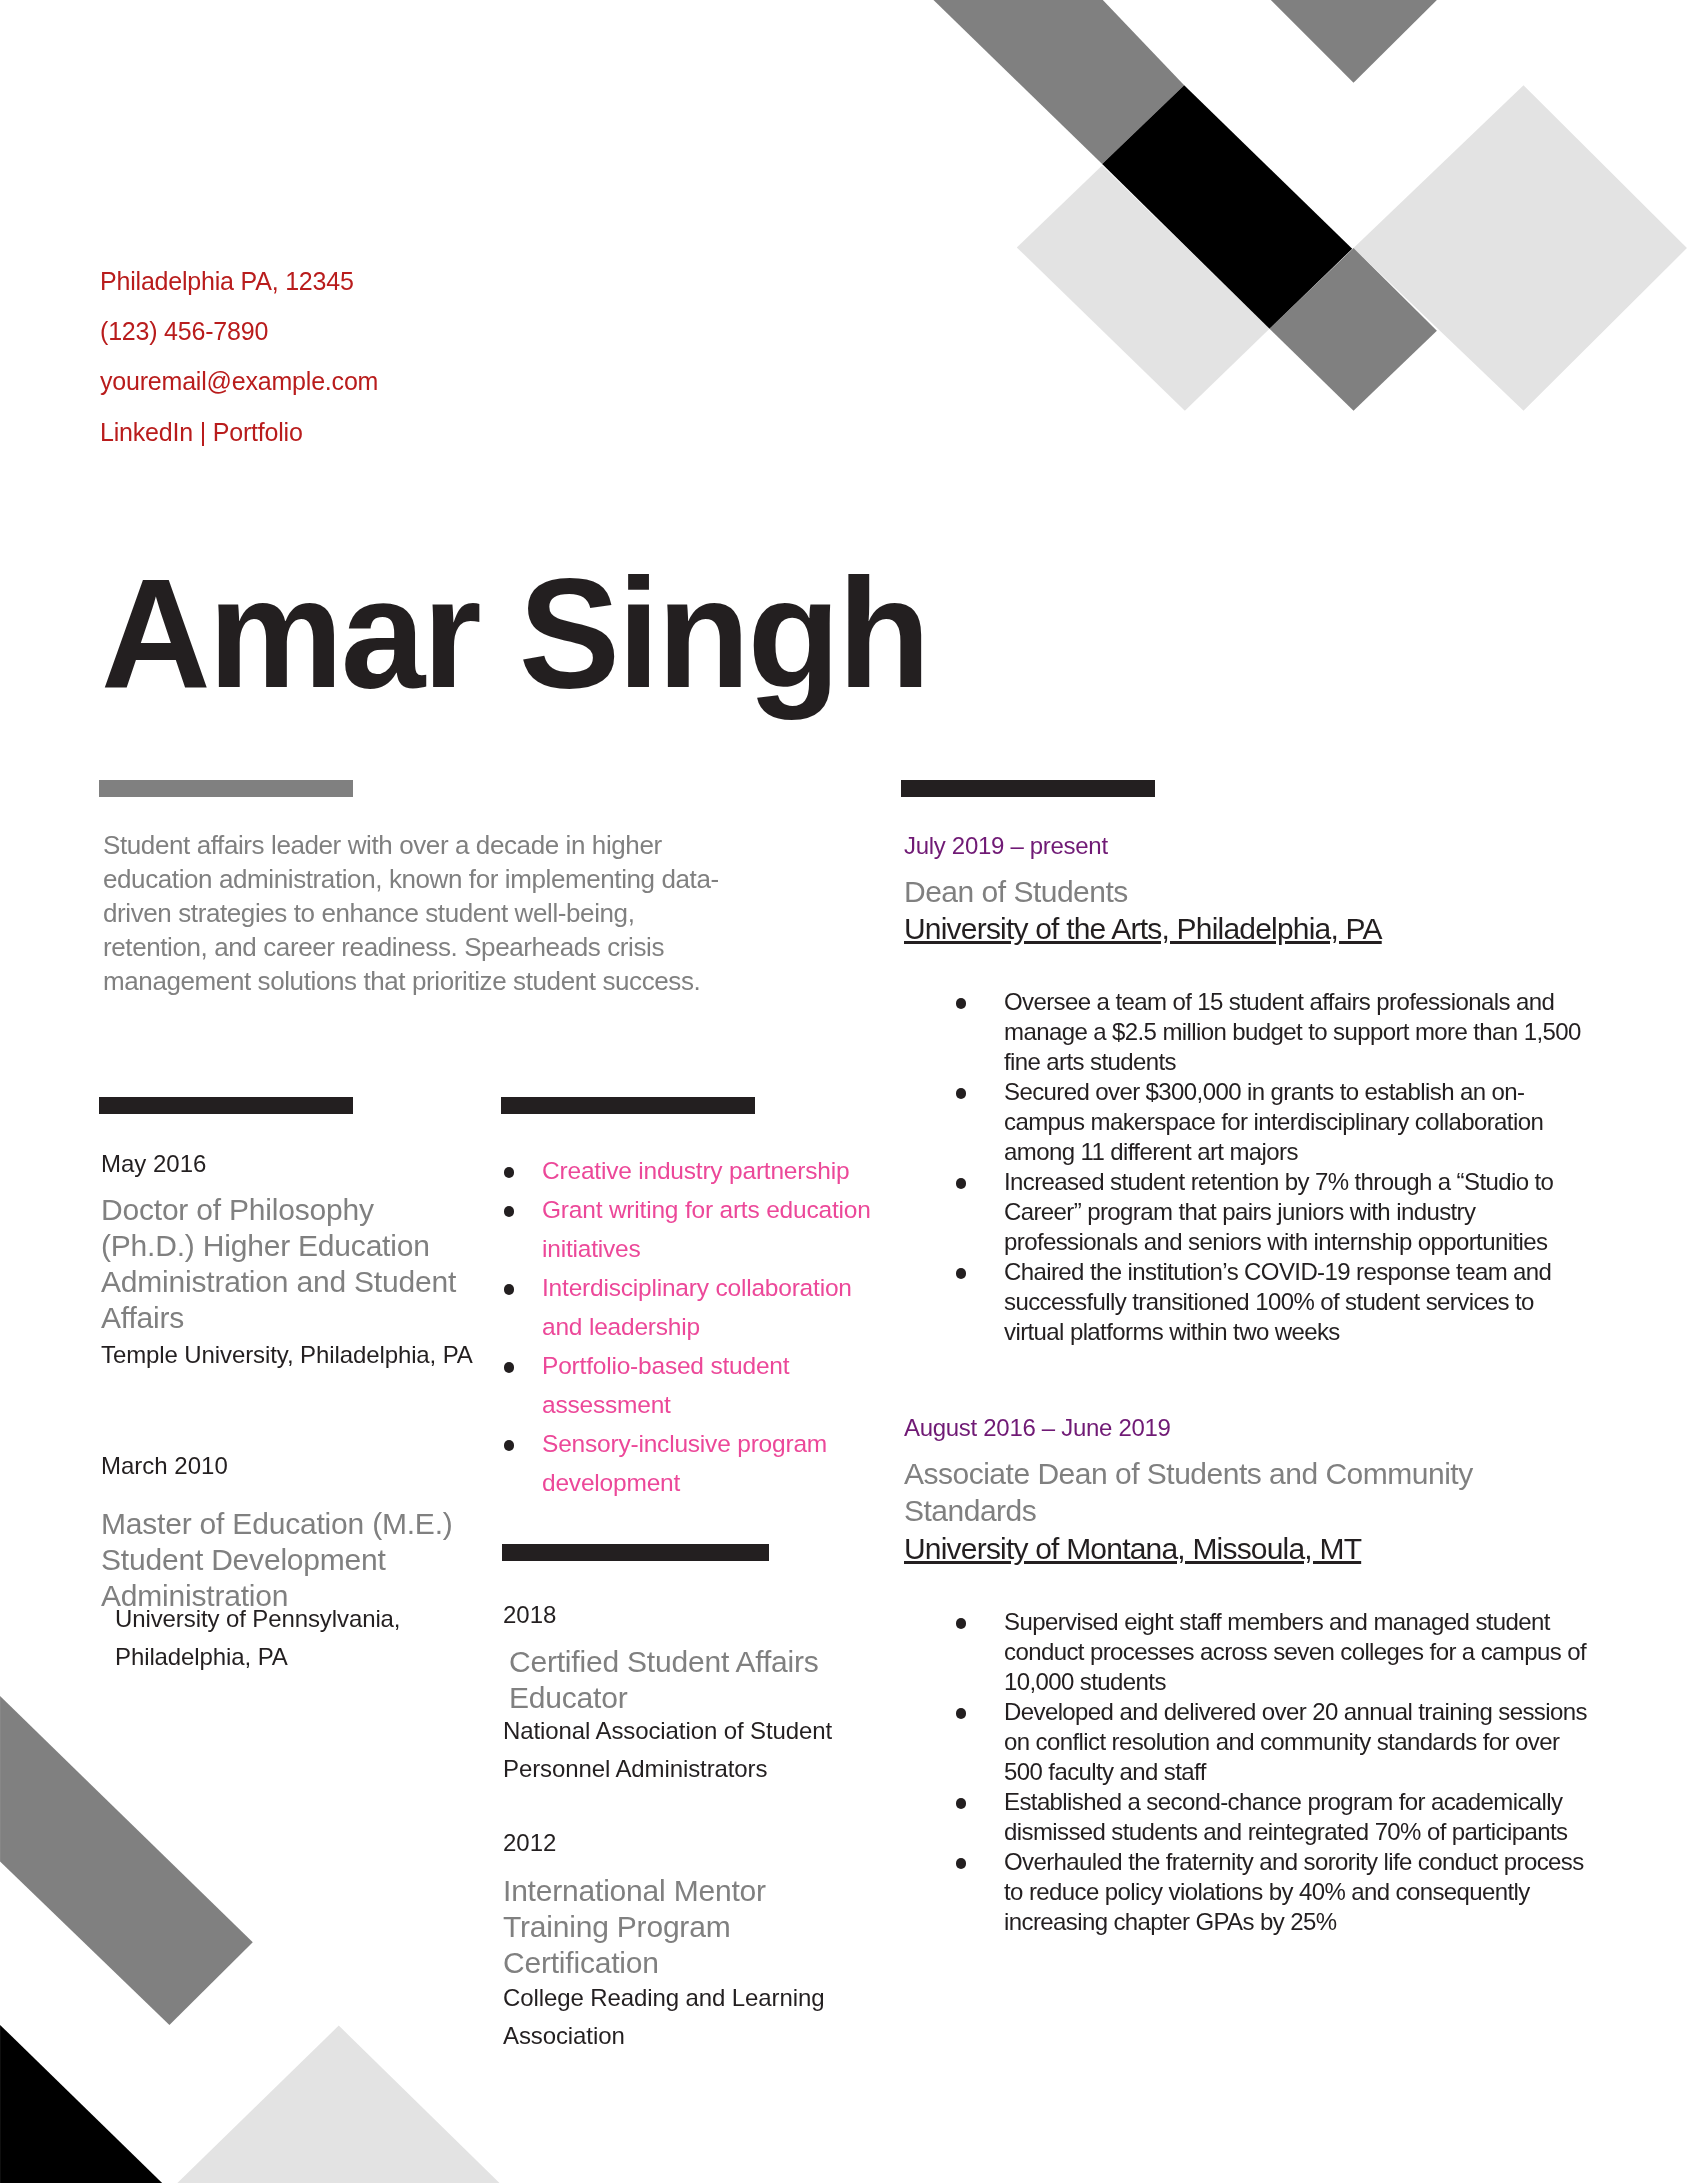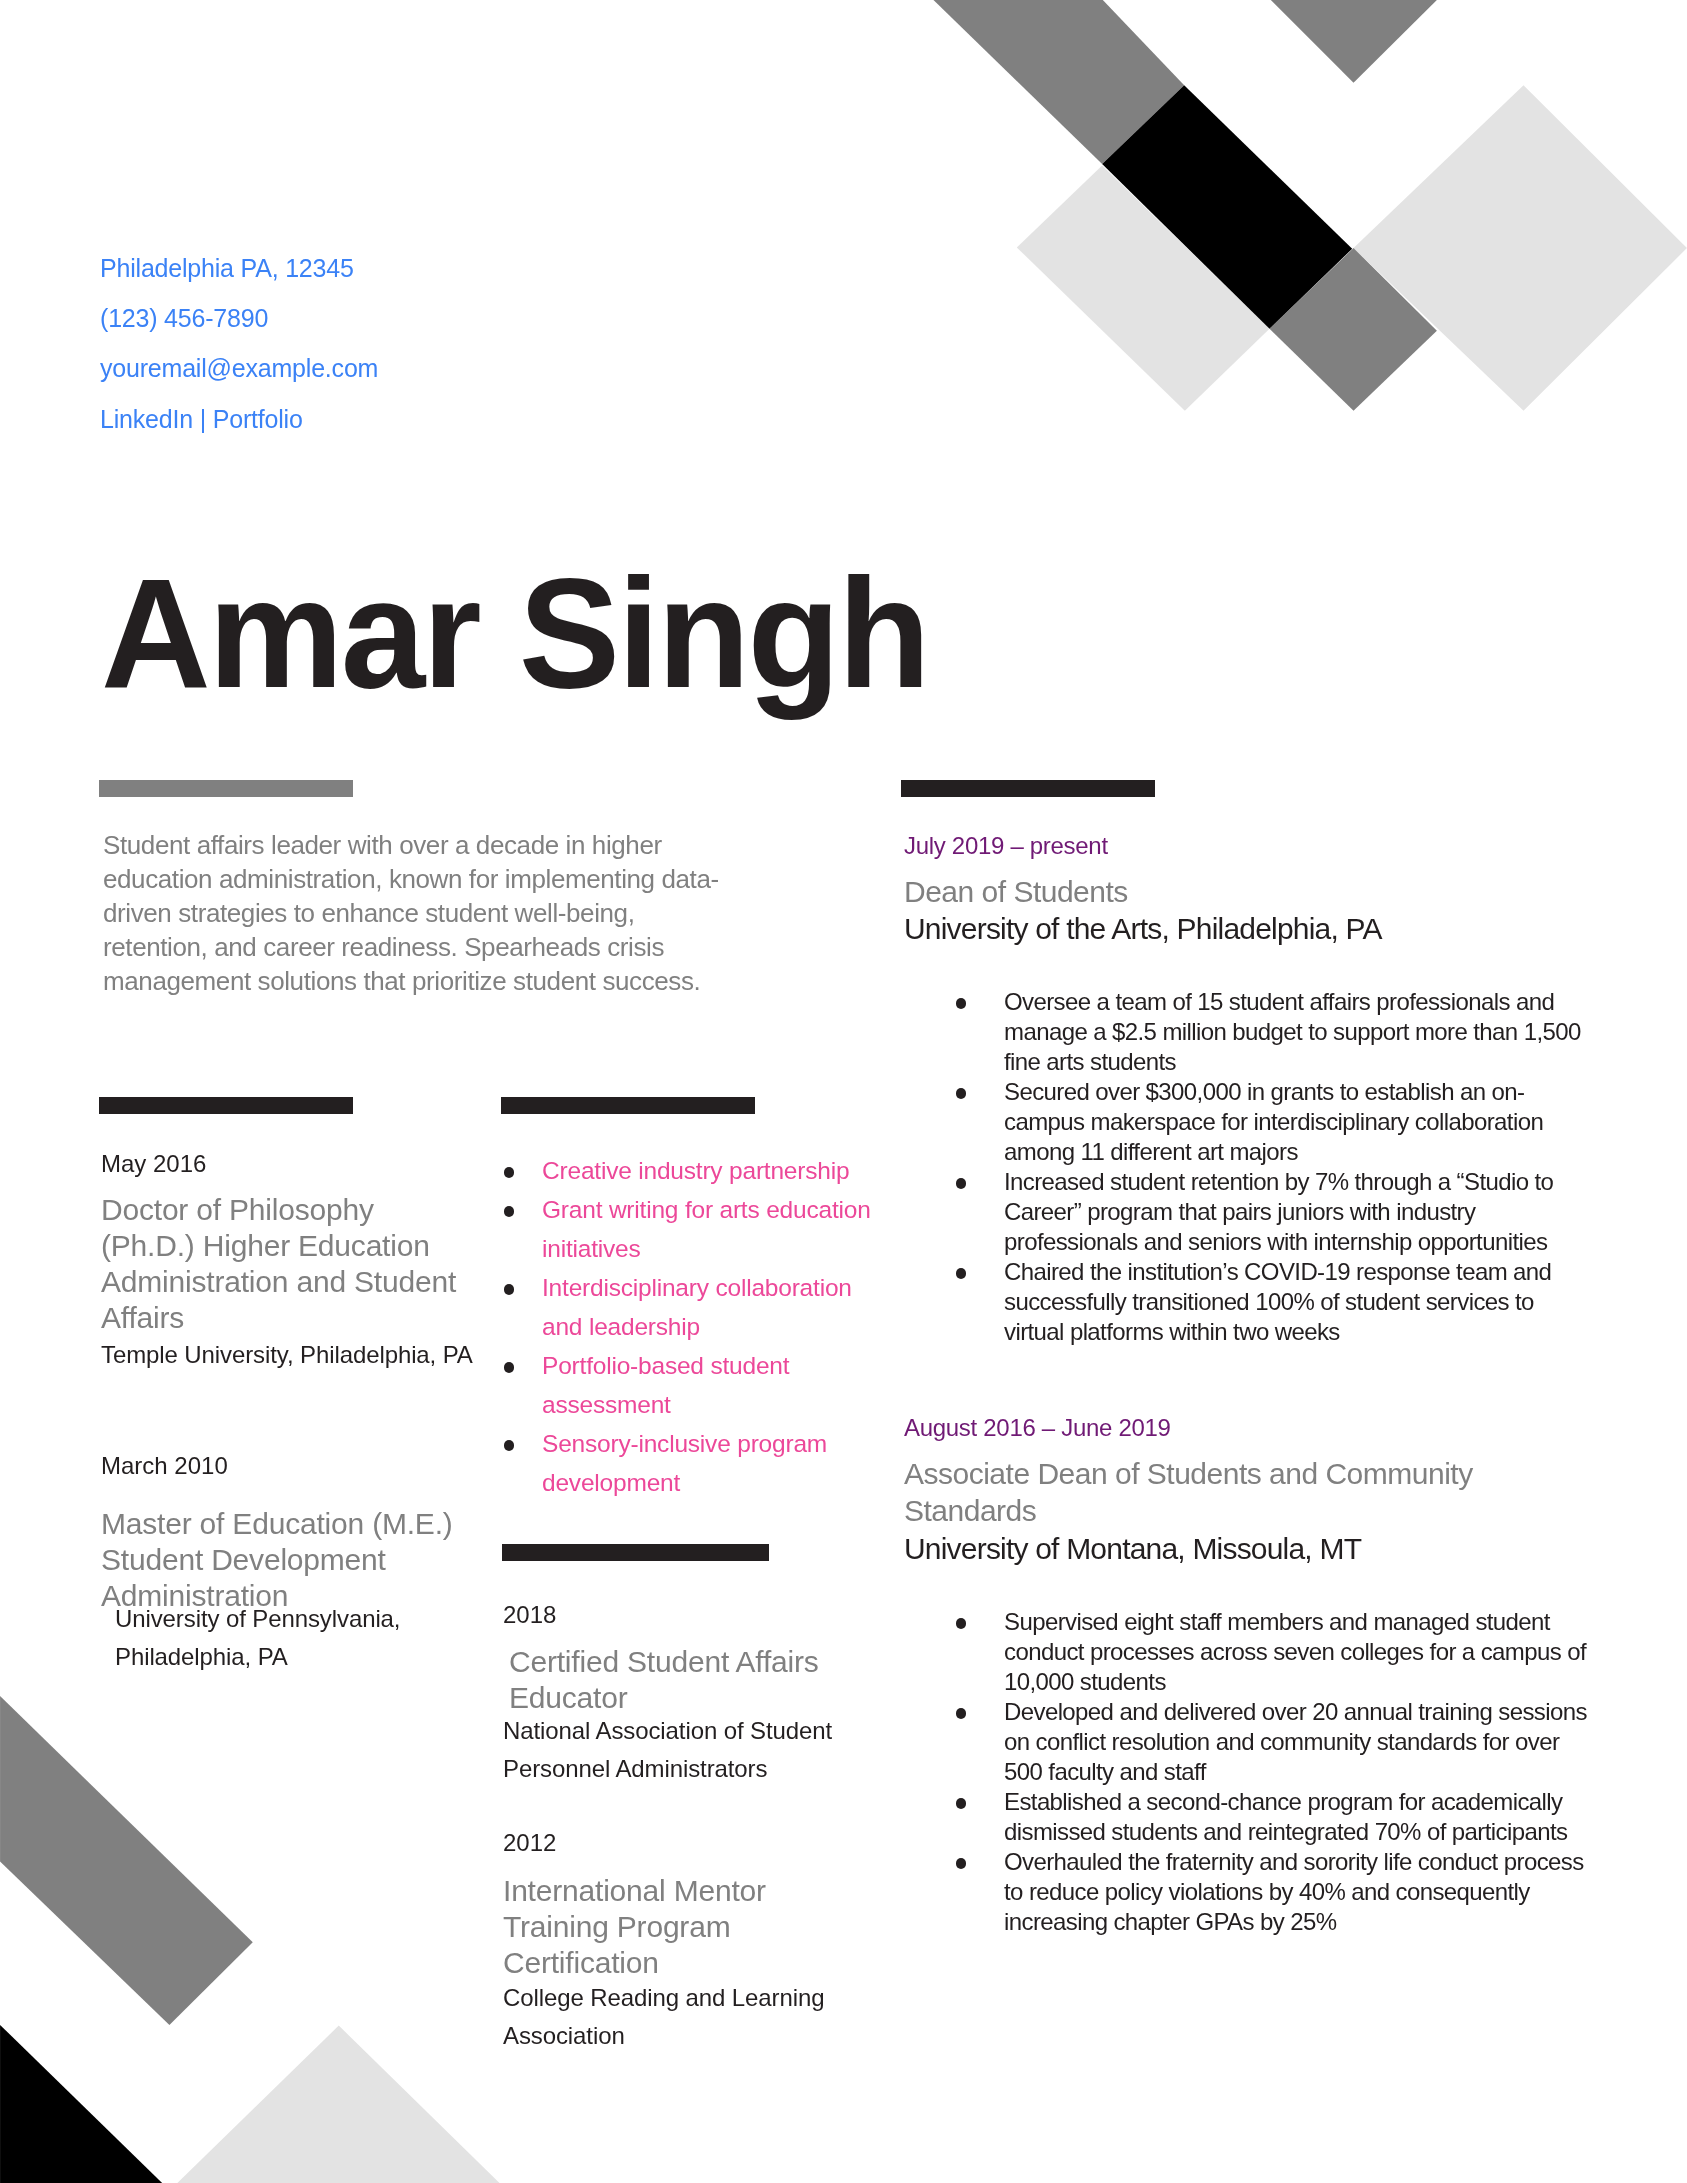--- a/index.html
+++ b/index.html
@@ -1,34 +1,34 @@
 <!DOCTYPE html>
 <html style="font-size:10.6px"><head>
 <meta charset="utf-8">
 <style>
   html, body { margin: 0; padding: 0; background: #ffffff; }
   body { width: 1687px; height: 2183px; position: relative; overflow: hidden;
          font-family: "Liberation Sans", "DejaVu Sans", sans-serif; color: #231f20; }
   .deco { position: absolute; left: 0; top: 0; width: 1687px; height: 2183px; pointer-events: none; }
-  .contact { position: absolute; left: 100px; font-size: 25px; color: #3b82f6; line-height: 1; white-space: nowrap; letter-spacing: -0.2px; }
+  .contact { position: absolute; left: 100px; font-size: 25px; color: #b91c1c; line-height: 1; white-space: nowrap; letter-spacing: -0.2px; margin-top: 13px; }
   .name { position: absolute; left: 101px; top: 556px; font-size: 155px; font-weight: 700; color: #231f20;
           letter-spacing: -2.6px; line-height: 1; white-space: nowrap; transform: scaleX(0.98); transform-origin: left top; }
   .bar { position: absolute; height: 16.5px; }
   .bar.gray { background: #808080; }
   .bar.dark { background: #231f20; }
   .summary { position: absolute; left: 103px; top: 828px; width: 622px; font-size: 26px; line-height: 34px; color: #808080; letter-spacing: -0.4px; }
   .edu-date, .cert-date { position: absolute; font-size: 24px; color: #231f20; line-height: 1; white-space: nowrap; }
   .edu-title, .cert-title { position: absolute; font-size: 30px; color: #808080; line-height: 36px; letter-spacing: -0.2px; }
   .edu-school, .cert-org { position: absolute; font-size: 24px; color: #231f20; line-height: 38px; letter-spacing: -0.1px; }
   .skills { position: absolute; left: 501px; top: 1151px; width: 397px; margin: 0; padding: 0; list-style: none; }
   .skills li { position: relative; padding-left: 41px; font-size: 24.5px; line-height: 39px; color: #ec4899; letter-spacing: -0.2px; }
   .skills li .dot, .job-bullets li .dot { position: absolute; left: 2.6px; top: 16px; width: 10.6px; height: 10.6px; border-radius: 50%; background: #231f20; }
   .job-date { position: absolute; left: 904px; font-size: 24px; color: #701a75; line-height: 1; white-space: nowrap; letter-spacing: -0.3px; }
   .job-title { position: absolute; left: 904px; width: 701px; font-size: 30px; color: #808080; line-height: 37px; letter-spacing: -0.5px; }
-  .job-company { position: absolute; left: 904px; font-size: 30px; color: #231f20; line-height: 1; white-space: nowrap; letter-spacing: -0.8px; }
+  .job-company { position: absolute; left: 904px; font-size: 30px; color: #231f20; line-height: 1; white-space: nowrap; letter-spacing: -0.8px; text-decoration: underline; }
   .job-bullets { position: absolute; left: 953px; width: 635px; margin: 0; padding: 0; list-style: none; }
   .job-bullets li { position: relative; padding-left: 51px; font-size: 24px; line-height: 30px; color: #231f20; letter-spacing: -0.6px; }
   .job-bullets li .dot { left: 2.6px; top: 11.2px; }
 </style>
 </head>
 <body>
 
 <svg class="deco" viewBox="0 0 2550 3300" xmlns="http://www.w3.org/2000/svg">
 
   <polygon points="1537,374 1666,250 1919,497 1791,621" fill="#e3e3e3"></polygon>

